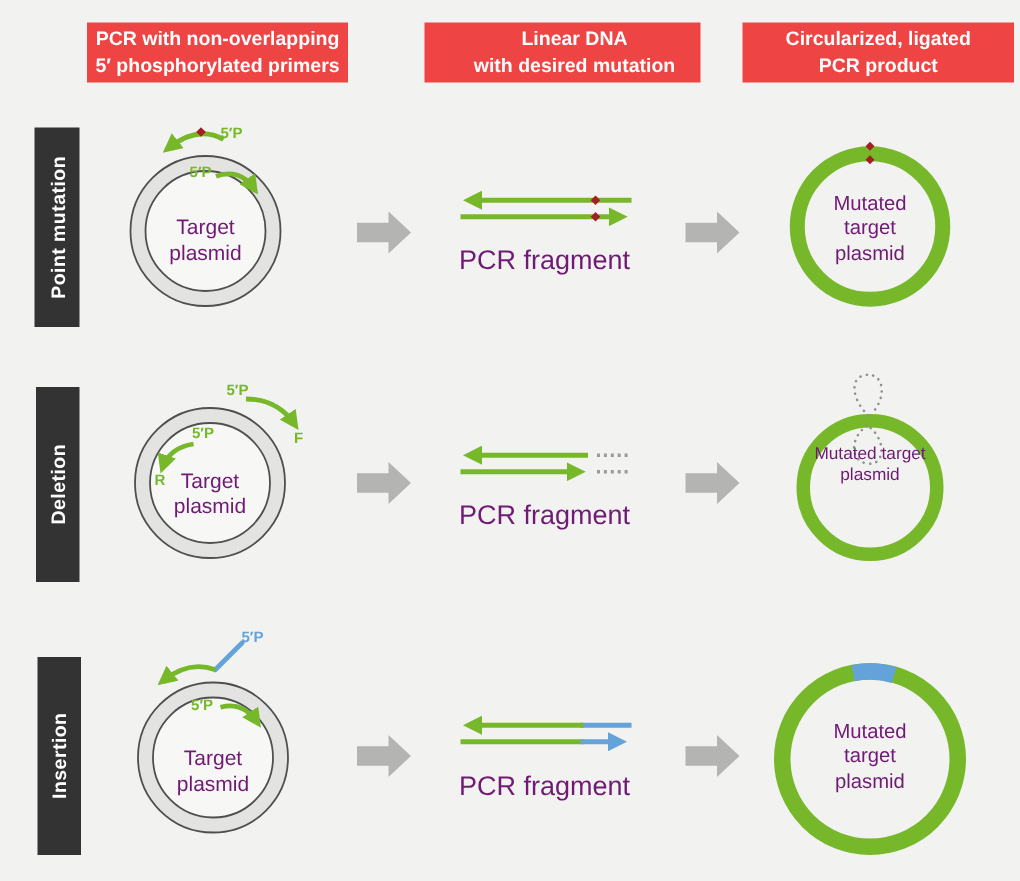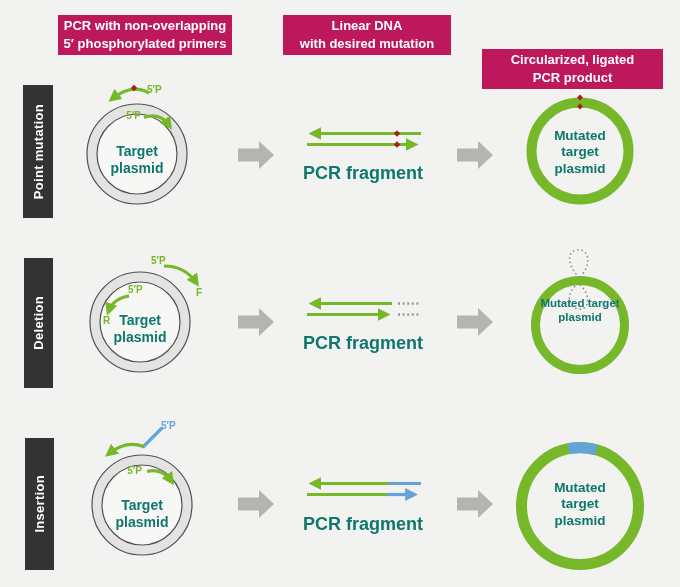--- a/index.html
+++ b/index.html
@@ -1,25 +1,25 @@
 <!DOCTYPE html>
 <html><head>
 <meta charset="utf-8">
 <style>
   html,body{margin:0;padding:0;}
   body{font-family:"Liberation Sans",sans-serif;background:#f2f2f1;}
   #stage{position:relative;width:680px;height:587px;background:#f2f2f1;overflow:hidden;}
   .abs{position:absolute;}
-  .hdr{background:#be185d;color:#ffffff;font-size:13px;font-weight:bold;
+  .hdr{background:#ef4444;color:#ffffff;font-size:13px;font-weight:bold;
        display:flex;align-items:center;justify-content:center;text-align:center;
        white-space:pre-line;line-height:1.35;}
   .vlabel{background:#333333;display:flex;align-items:center;justify-content:center;}
   .vlabel span{writing-mode:vertical-rl;transform:rotate(180deg);color:#ffffff;
        font-size:13px;font-weight:bold;letter-spacing:0.3px;}
-  .ctext{text-align:center;white-space:pre-line;font-weight:bold;color:#0f766e;}
+  .ctext{text-align:center;white-space:pre-line;font-weight:normal;color:#701a75;}
   .plasmid-label{font-size:14px;line-height:1.2;}
   .frag-label{font-size:18px;}
   .product-label{font-size:13.5px;line-height:1.22;}
   .product-label.small{font-size:11.5px;}
   .primer{position:absolute;font-size:10px;font-weight:bold;color:#76b82a;white-space:nowrap;text-align:right;}
   .primer.blue{color:#64a3d9;}
   svg{position:absolute;left:0;top:0;}
 </style>
 </head>
 <body>
@@ -103,23 +103,23 @@
       <path d="M387,494.5 L413.5,494.5" stroke="#64a3d9" stroke-width="3.2" marker-end="url(#ahb)"></path>
     </g>
     <g>
       <circle cx="580" cy="506" r="58.5" fill="none" stroke="#76b82a" stroke-width="11"></circle>
       <path d="M568.8,448.8 A58.5 58.5 0 0 1 596.1,450" fill="none" stroke="#64a3d9" stroke-width="11"></path>
     </g>
   </svg>
 
   <div class="abs hdr" style="left:58px;top:15px;width:174px;height:40px;">PCR with non-overlapping
 5′ phosphorylated primers</div>
-  <div class="abs hdr" style="left:283px;top:15px;width:168px;height:40px;">Linear DNA
+  <div class="abs hdr" style="left:283px;top:15px;width:168px;height:40px;padding-left:16px;">Linear DNA
 with desired mutation</div>
-  <div class="abs hdr" style="left:482px;top:15px;width:181px;height:40px;margin-top:34px;">Circularized, ligated
+  <div class="abs hdr" style="left:495px;top:15px;width:181px;height:40px;">Circularized, ligated
 PCR product</div>
 
   <div class="abs vlabel" style="left:23px;top:85px;width:30px;height:133px;">
     <span>Point mutation</span>
   </div>
   <div class="abs vlabel" style="left:24px;top:258px;width:29px;height:130px;">
     <span>Deletion</span>
   </div>
   <div class="abs vlabel" style="left:25px;top:438px;width:29px;height:132px;">
     <span>Insertion</span>

